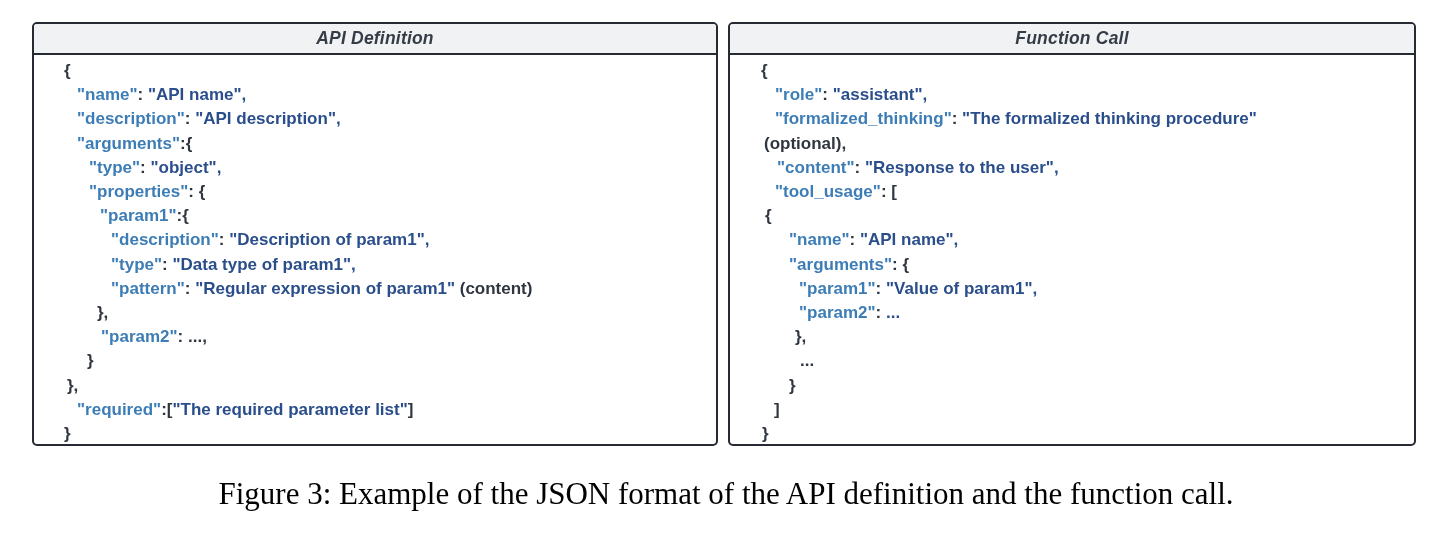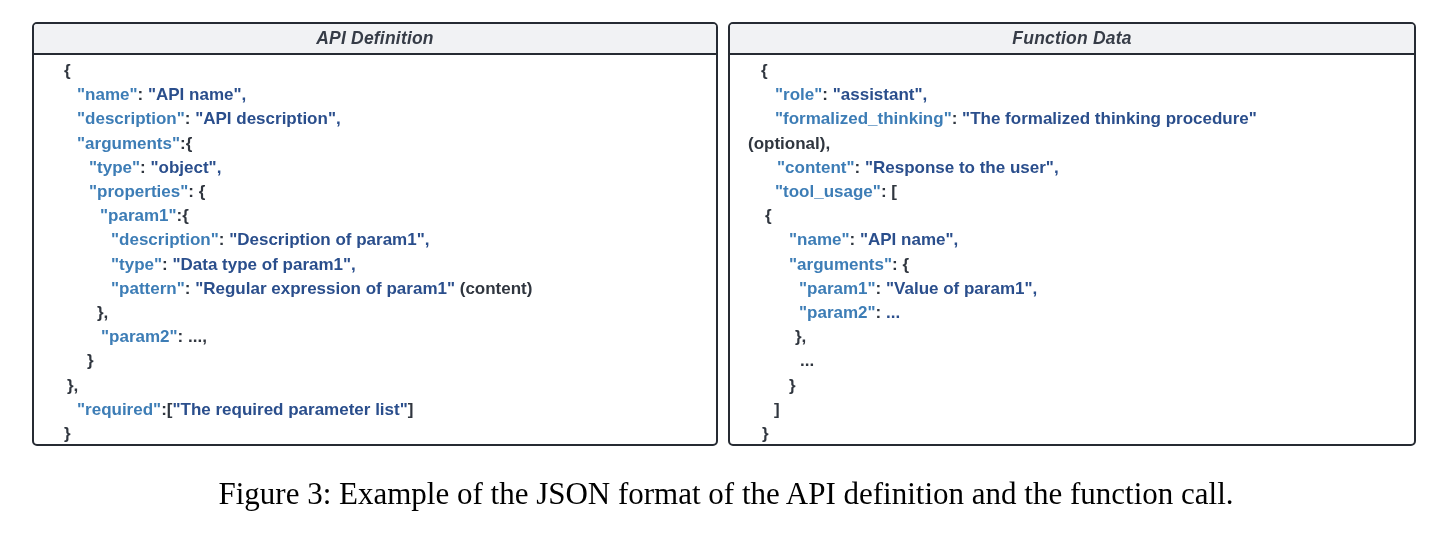--- a/index.html
+++ b/index.html
@@ -87,27 +87,27 @@
           <div class="code-line" style="padding-left: 49px;"><span class="seg-key">"param2"</span><span class="seg-plain">: </span><span class="seg-plain">...,</span></div>
           <div class="code-line" style="padding-left: 35px;"><span class="seg-plain">}</span></div>
           <div class="code-line" style="padding-left: 15px;"><span class="seg-plain">},</span></div>
           <div class="code-line" style="padding-left: 25px;"><span class="seg-key">"required"</span><span class="seg-plain">:[</span><span class="seg-value">"The required parameter list"</span><span class="seg-plain">]</span></div>
           <div class="code-line" style="padding-left: 12px;"><span class="seg-plain">}</span></div>
         </div>
     </section>
 
     <section class="panel panel-right">
       <header class="panel-header">
-        <span>Function Data</span>
+        <span>Function Call</span>
       </header>
       <div class="panel-body">
           <div class="code-line" style="padding-left: 13px;"><span class="seg-plain">{</span></div>
           <div class="code-line" style="padding-left: 27px;"><span class="seg-key">"role"</span><span class="seg-plain">: </span><span class="seg-value">"assistant",</span></div>
           <div class="code-line" style="padding-left: 27px;"><span class="seg-key">"formalized_thinking"</span><span class="seg-plain">: </span><span class="seg-value">"The formalized thinking procedure"</span></div>
-          <div class="code-line" style="padding-left: 0px;"><span class="seg-plain">(optional),</span></div>
+          <div class="code-line" style="padding-left: 0px; margin-left: 16px;"><span class="seg-plain">(optional),</span></div>
           <div class="code-line" style="padding-left: 29px;"><span class="seg-key">"content"</span><span class="seg-plain">: </span><span class="seg-value">"Response to the user",</span></div>
           <div class="code-line" style="padding-left: 27px;"><span class="seg-key">"tool_usage"</span><span class="seg-plain">: [</span></div>
           <div class="code-line" style="padding-left: 17px;"><span class="seg-plain">{</span></div>
           <div class="code-line" style="padding-left: 41px;"><span class="seg-key">"name"</span><span class="seg-plain">: </span><span class="seg-value">"API name",</span></div>
           <div class="code-line" style="padding-left: 41px;"><span class="seg-key">"arguments"</span><span class="seg-plain">: {</span></div>
           <div class="code-line" style="padding-left: 51px;"><span class="seg-key">"param1"</span><span class="seg-plain">: </span><span class="seg-value">"Value of param1",</span></div>
           <div class="code-line" style="padding-left: 51px;"><span class="seg-key">"param2"</span><span class="seg-plain">: </span><span class="seg-value">...</span></div>
           <div class="code-line" style="padding-left: 47px;"><span class="seg-plain">},</span></div>
           <div class="code-line" style="padding-left: 52px;"><span class="seg-plain">...</span></div>
           <div class="code-line" style="padding-left: 41px;"><span class="seg-plain">}</span></div>

